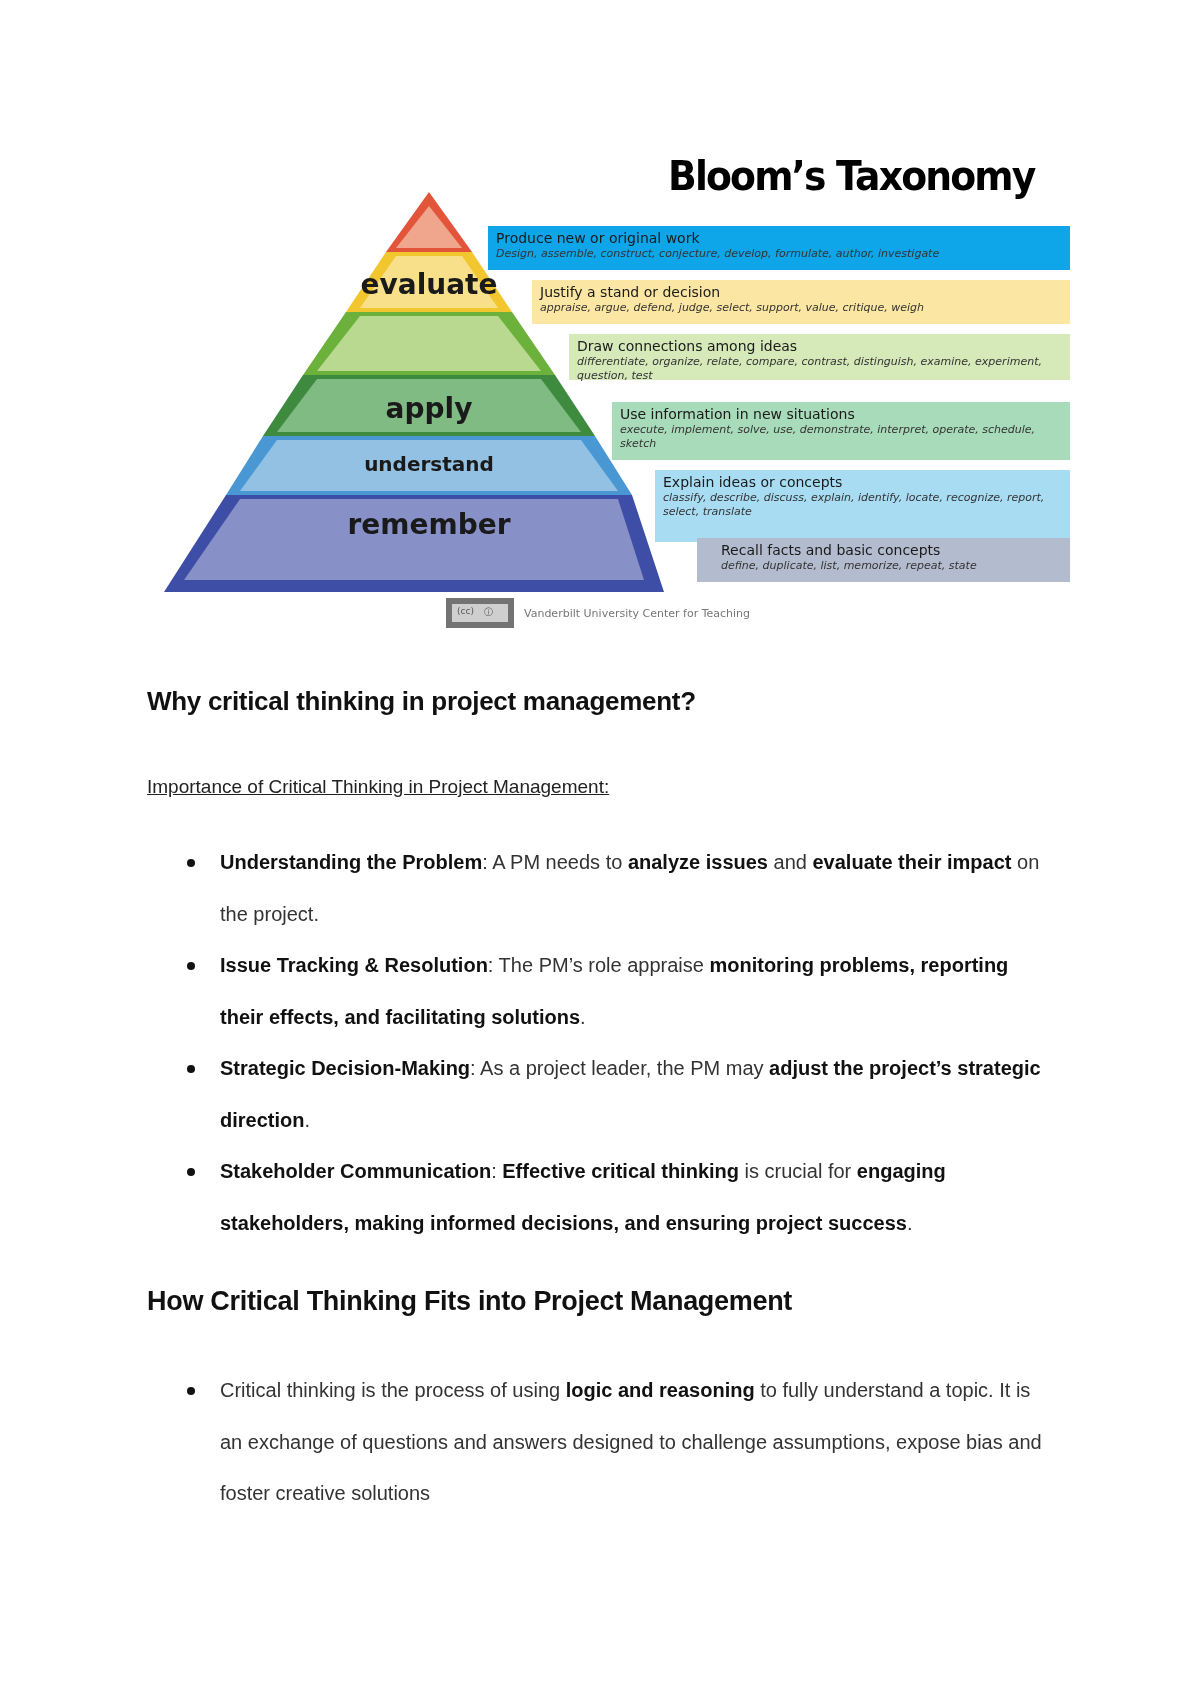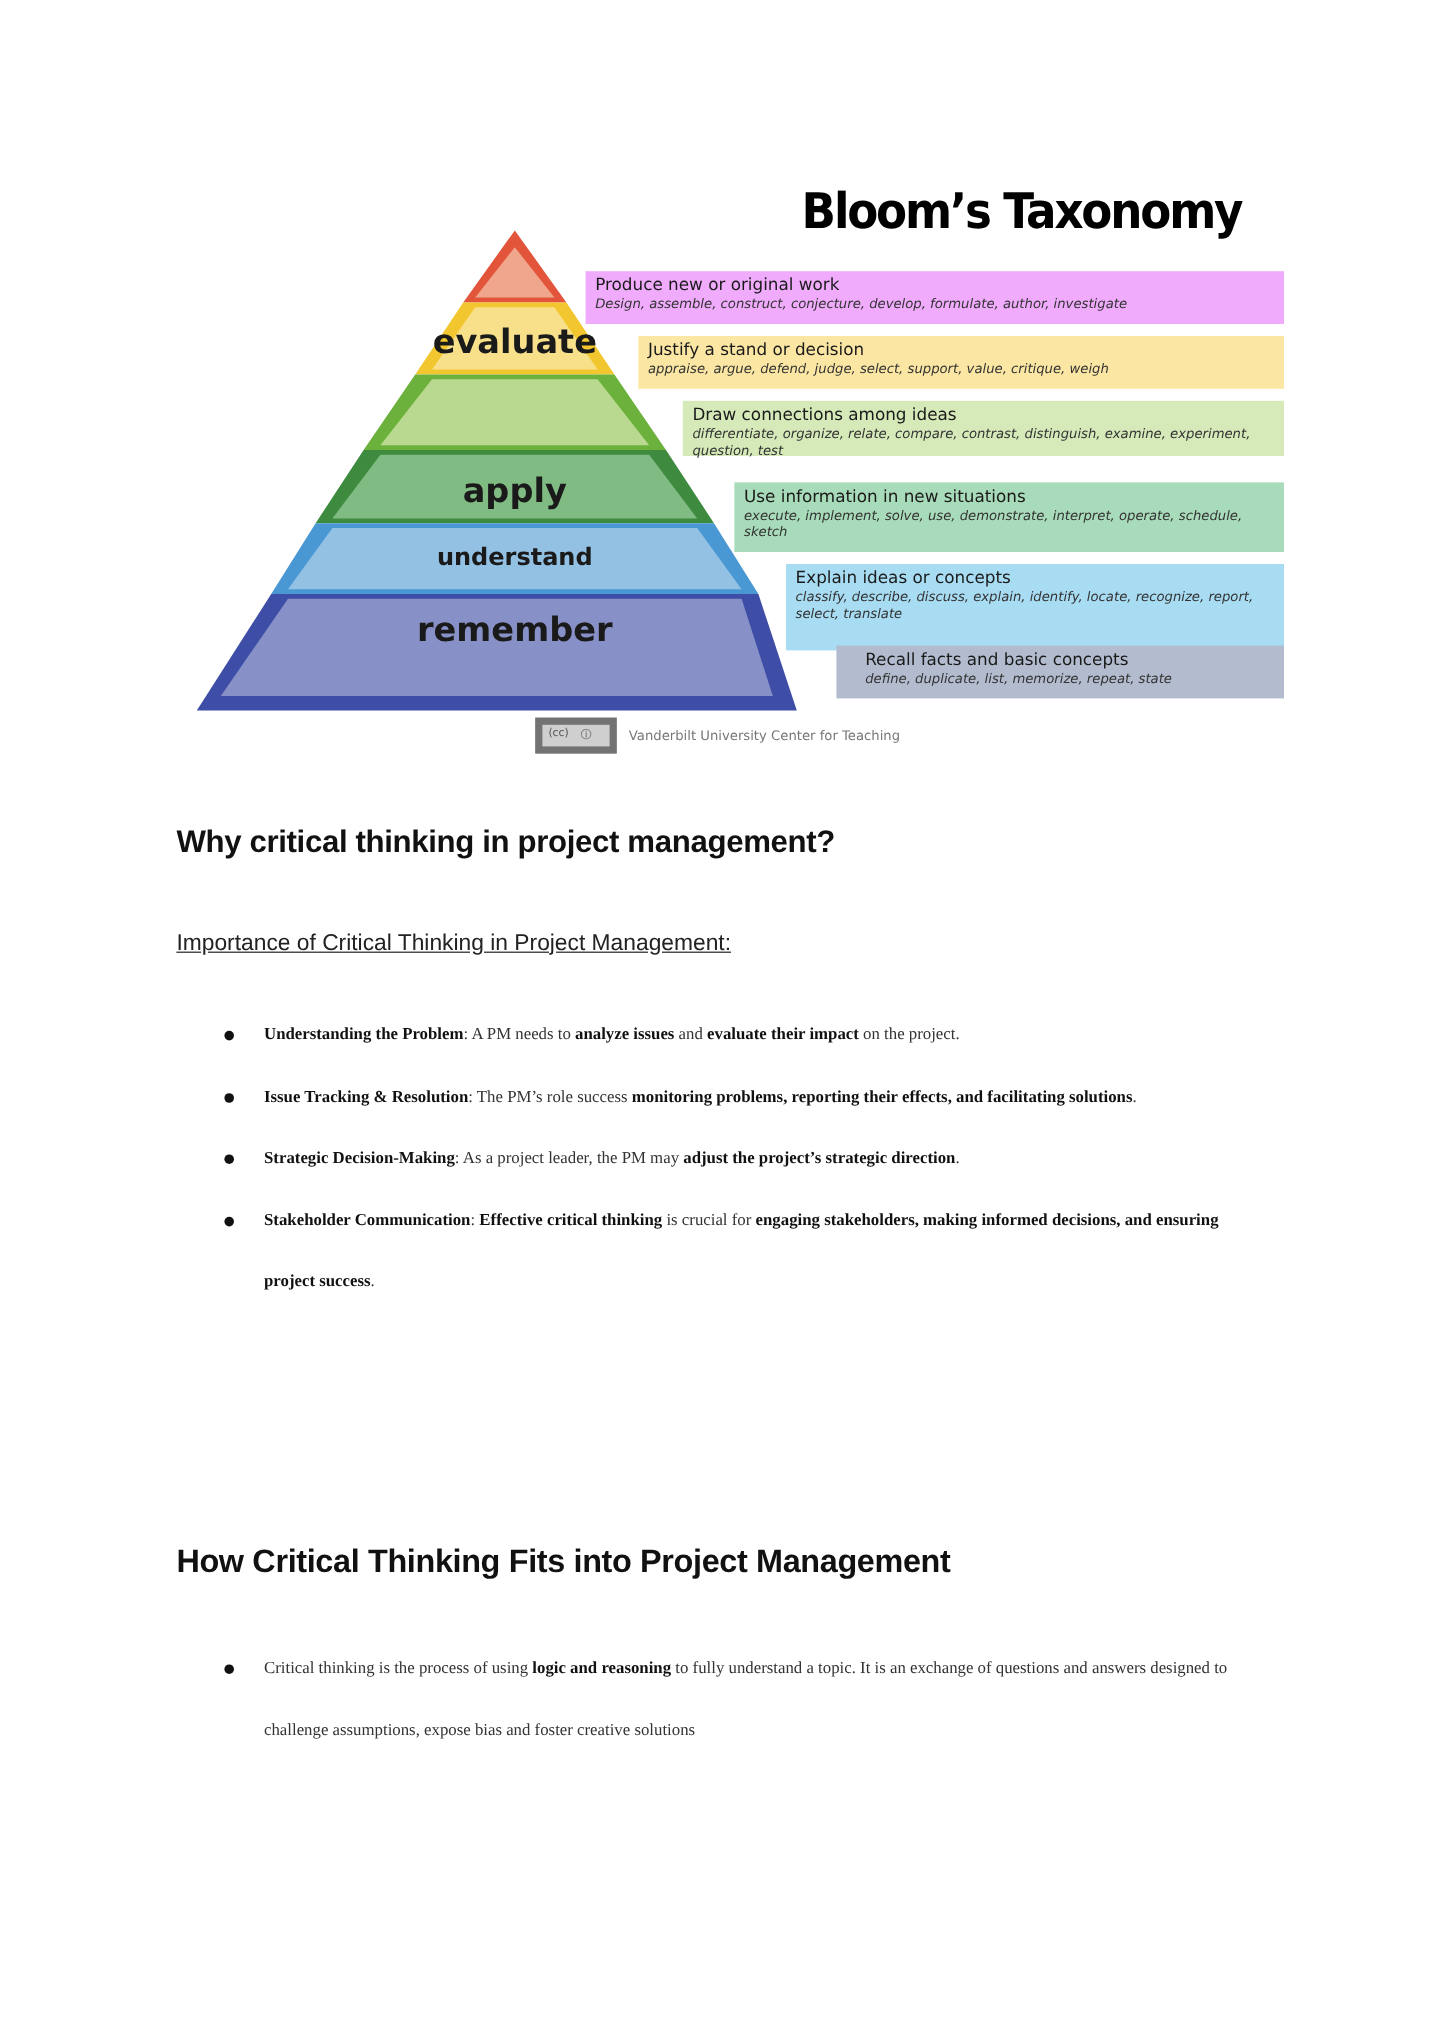--- a/index.html
+++ b/index.html
@@ -18,22 +18,22 @@
     .credit { position: absolute; left: 296px; top: 458px; display: flex; align-items: center; gap: 10px;
               font-size: 11px; color: #777; font-family: "DejaVu Sans", sans-serif; }
     .cc { width: 56px; height: 18px; background: #cfcfcf; border: 6px solid #737373; position: relative; }
     .cc span { position: absolute; font-size: 9px; color: #555; top: 2px; }
 
     h2 { position: absolute; left: 147px; margin: 0; font-weight: bold; color: #111;
          font-family: "Liberation Sans", sans-serif; letter-spacing: -0.3px; }
     .sub { position: absolute; left: 147px; top: 776px; font-size: 19px; text-decoration: underline;
            color: #222; font-family: "Liberation Sans", sans-serif; }
     ul.bul { position: absolute; left: 147px; margin: 0; padding: 0; list-style: none; width: 900px; }
-    ul.bul li { position: relative; padding-left: 73px; font-size: 14px; line-height: 51.5px;
-                color: #333; font-family: Liberation Serif, serif; }
+    ul.bul li { position: relative; padding-left: 73px; font-size: 20px; line-height: 51.5px;
+                color: #333; font-family: Liberation Sans, sans-serif; }
     ul.bul li::before { content: ""; position: absolute; left: 40px; top: 22px; width: 8px; height: 8px;
                         border-radius: 50%; background: #111; }
     ul.bul b { color: #111; }
   </style>
 </head>
 <body>
 
 <div class="figure">
   <div class="bt-title">Bloom’s Taxonomy</div>
 
@@ -51,21 +51,21 @@
     <polygon points="127,300 431,300 468,351 90,351" fill="#93c1e3"></polygon>
     <polygon points="76,355 482,355 514,452 14,452" fill="#3e4da6"></polygon>
     <polygon points="90,359 468,359 494,440 34,440" fill="#8790c7"></polygon>
   </svg>
 
   <div class="lvl-label" style="top:128px;font-size:28px;">evaluate</div>
   <div class="lvl-label" style="top:252px;font-size:28px;">apply</div>
   <div class="lvl-label" style="top:312px;font-size:20px;">understand</div>
   <div class="lvl-label" style="top:368px;font-size:28px;">remember</div>
 
-  <div class="box" style="top:86px;left:338px;height:44px;background:#f0abfc;">
+  <div class="box" style="top:86px;left:338px;height:44px;background:#0ea5e9;">
     <div class="h">Produce new or original work</div>
     <div class="v">Design, assemble, construct, conjecture, develop, formulate, author, investigate</div>
   </div>
   <div class="box" style="top:140px;left:382px;height:44px;background:#fbe7a3;">
     <div class="h">Justify a stand or decision</div>
     <div class="v">appraise, argue, defend, judge, select, support, value, critique, weigh</div>
   </div>
   <div class="box" style="top:194px;left:419px;height:46px;background:#d5e9b9;">
     <div class="h">Draw connections among ideas</div>
     <div class="v">differentiate, organize, relate, compare, contrast, distinguish, examine, experiment, question, test</div>
@@ -90,21 +90,21 @@
       </div>
     <span>Vanderbilt University Center for Teaching</span>
   </div>
 </div>
 
 <h2 style="top:686px;font-size:26px;">Why critical thinking in project management?</h2>
 <div class="sub">Importance of Critical Thinking in Project Management:</div>
 
 <ul class="bul" style="top:837px;">
   <li><b>Understanding the Problem</b><span>: </span><span>A PM needs to </span><b>analyze issues</b><span> and </span><b>evaluate their impact</b><span> on the project.</span></li>
-  <li><b>Issue Tracking &amp; Resolution</b><span>: </span><span>The PM’s role success </span><b>monitoring problems, reporting their effects, and facilitating solutions</b><span>.</span></li>
+  <li><b>Issue Tracking &amp; Resolution</b><span>: </span><span>The PM’s role appraise </span><b>monitoring problems, reporting their effects, and facilitating solutions</b><span>.</span></li>
   <li><b>Strategic Decision-Making</b><span>: </span><span>As a project leader, the PM may </span><b>adjust the project’s strategic direction</b><span>.</span></li>
   <li><b>Stakeholder Communication</b><span>: </span><b>Effective critical thinking</b><span> is crucial for </span><b>engaging stakeholders, making informed decisions, and ensuring project success</b><span>.</span></li>
 </ul>
 
 <h2 style="top:1286px;font-size:27px;">How Critical Thinking Fits into Project Management</h2>
 <ul class="bul" style="top:1365px;">
   <li><span>Critical thinking is the process of using </span><b>logic and reasoning</b><span> to fully understand a topic. It is an exchange of questions and answers designed to challenge assumptions, expose bias and foster creative solutions</span></li>
 </ul>
 
 </body></html>

